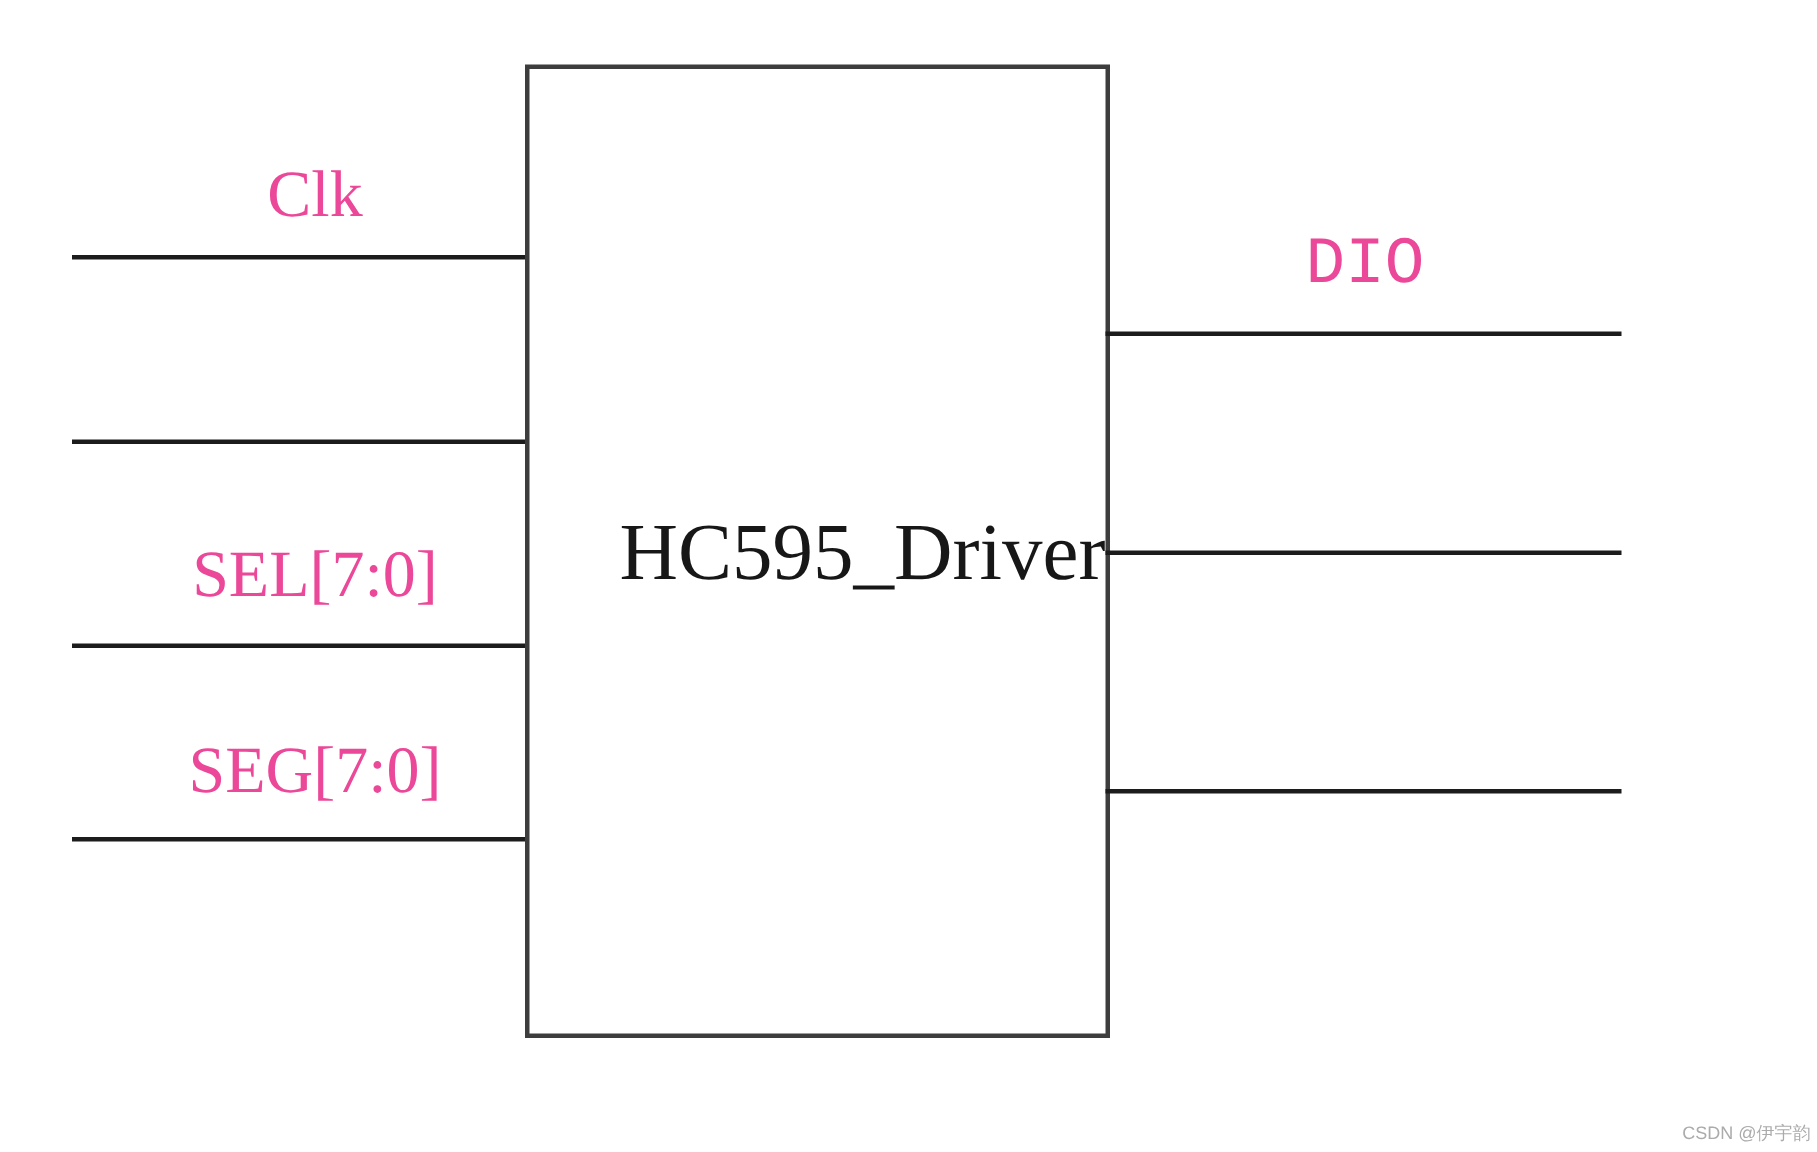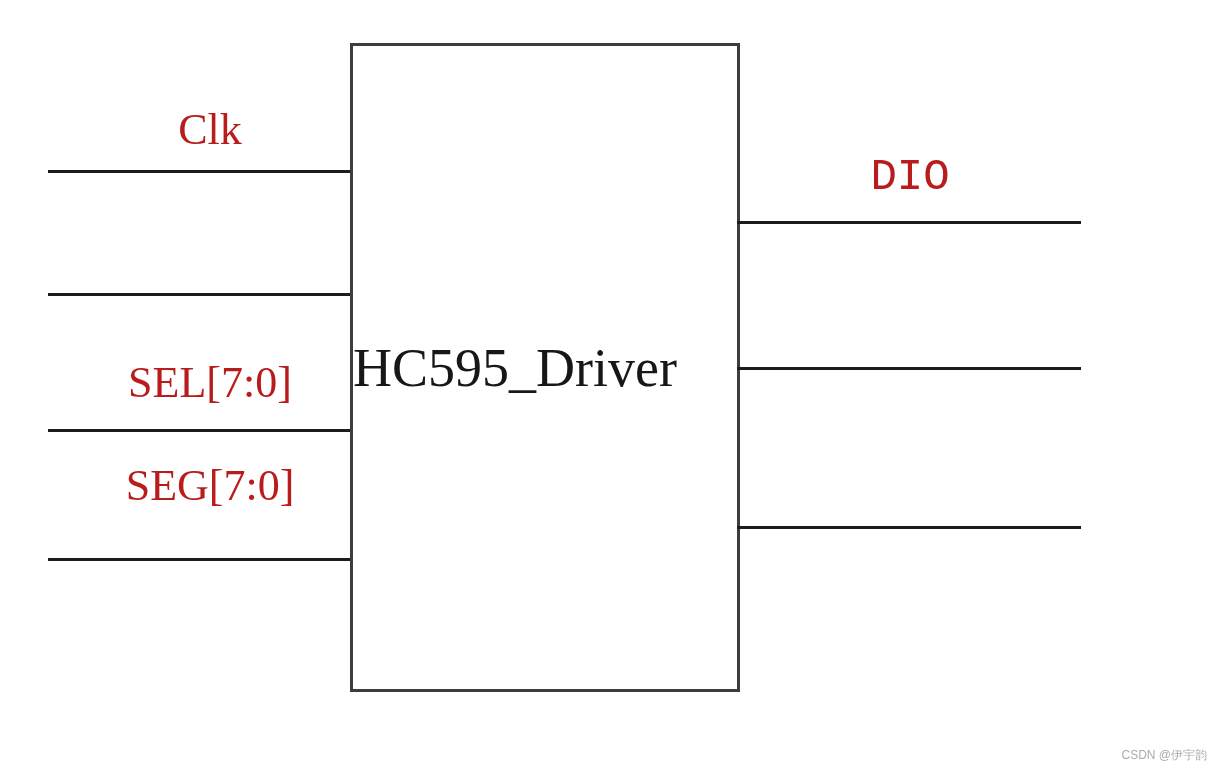--- a/index.html
+++ b/index.html
@@ -22,21 +22,21 @@
     position: absolute;
     left: 350px;
     top: 43px;
     width: 390px;
     height: 649px;
     border: 3px solid #3d3d3d;
     box-sizing: border-box;
     background: #ffffff;
     display: flex;
     align-items: center;
-    justify-content: flex-start;
+    justify-content: flex-end;
   }
   .module-title {
     font-size: 54px;
     letter-spacing: 0px;
     white-space: nowrap;
     color: #171717;
   }
 
   
   .wire {
@@ -56,29 +56,29 @@
   .wire-out-1 { top: 367px; }
   .wire-out-2 { top: 526px; }
 
   
   .port-label {
     position: absolute;
     font-size: 44px;
     line-height: 1.0;
     text-align: center;
     white-space: nowrap;
-    color: #b91c1c;
+    color: #ec4899;
   }
   .port-label-in  { left: 60px;  width: 300px; }
   .port-label-out { left: 760px; width: 300px; }
 
   .label-in-0 { top: 108px; }
   .label-in-1 { top: 226px; }
   .label-in-2 { top: 361px; }
-  .label-in-3 { top: 464px; }
+  .label-in-3 { top: 492px; }
 
   .label-out-0 { top: 155px; font-family: Liberation Mono, monospace; }
   .label-out-1 { top: 302px; }
   .label-out-2 { top: 454px; }
 
   
   .watermark {
     position: absolute;
     right: 4px;
     bottom: 4px;

